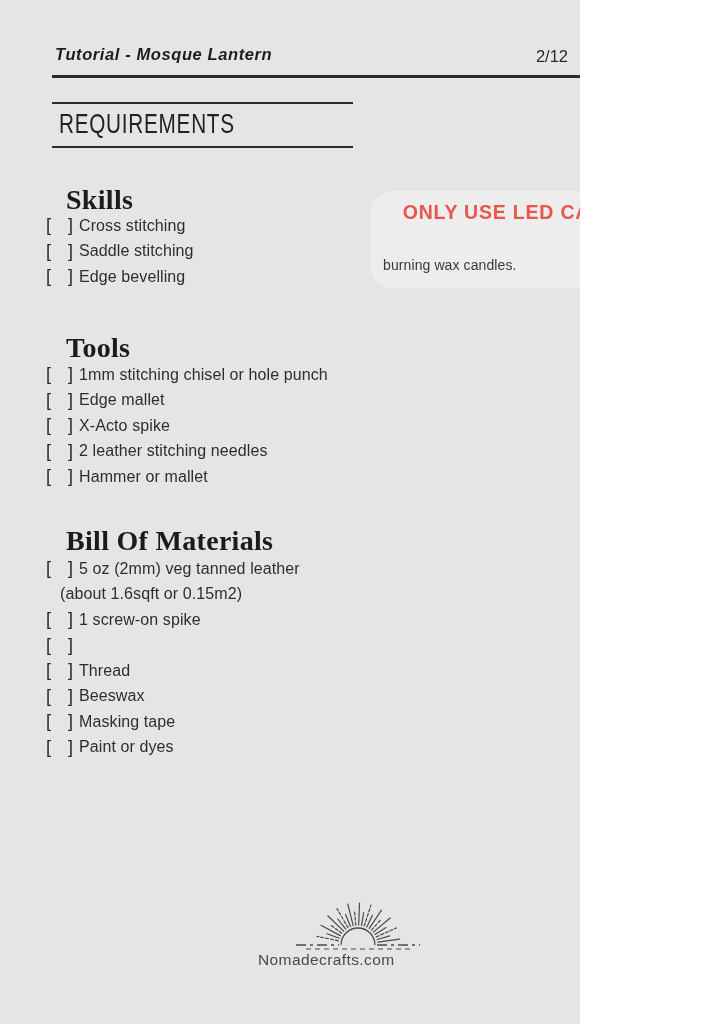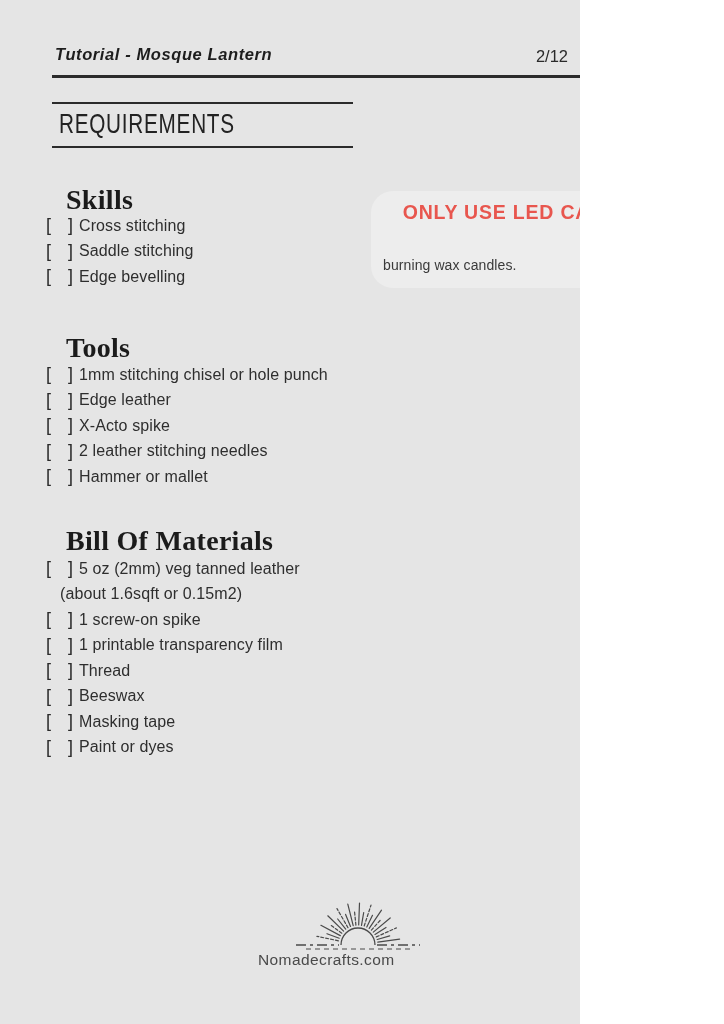--- a/index.html
+++ b/index.html
@@ -142,21 +142,21 @@
   </div>
 
   <div class="sec-heading h-tools">Tools</div>
   <div class="checklist l-tools">
     <div class="row">
       <span class="cb">[ ]</span>
       <span class="itxt">1mm stitching chisel or hole punch</span>
     </div>
     <div class="row">
       <span class="cb">[ ]</span>
-      <span class="itxt">Edge leather</span>
+      <span class="itxt">Edge mallet</span>
     </div>
     <div class="row">
       <span class="cb">[ ]</span>
       <span class="itxt">X-Acto spike</span>
     </div>
     <div class="row">
       <span class="cb">[ ]</span>
       <span class="itxt">2 leather stitching needles</span>
     </div>
     <div class="row">
@@ -173,21 +173,20 @@
     </div>
     <div class="row cont">
       <span class="itxt">(about 1.6sqft or 0.15m2)</span>
     </div>
     <div class="row">
       <span class="cb">[ ]</span>
       <span class="itxt">1 screw-on spike</span>
     </div>
     <div class="row">
       <span class="cb">[ ]</span>
-      <span class="itxt">1 printable transparency film</span>
     </div>
     <div class="row">
       <span class="cb">[ ]</span>
       <span class="itxt">Thread</span>
     </div>
     <div class="row">
       <span class="cb">[ ]</span>
       <span class="itxt">Beeswax</span>
     </div>
     <div class="row">

